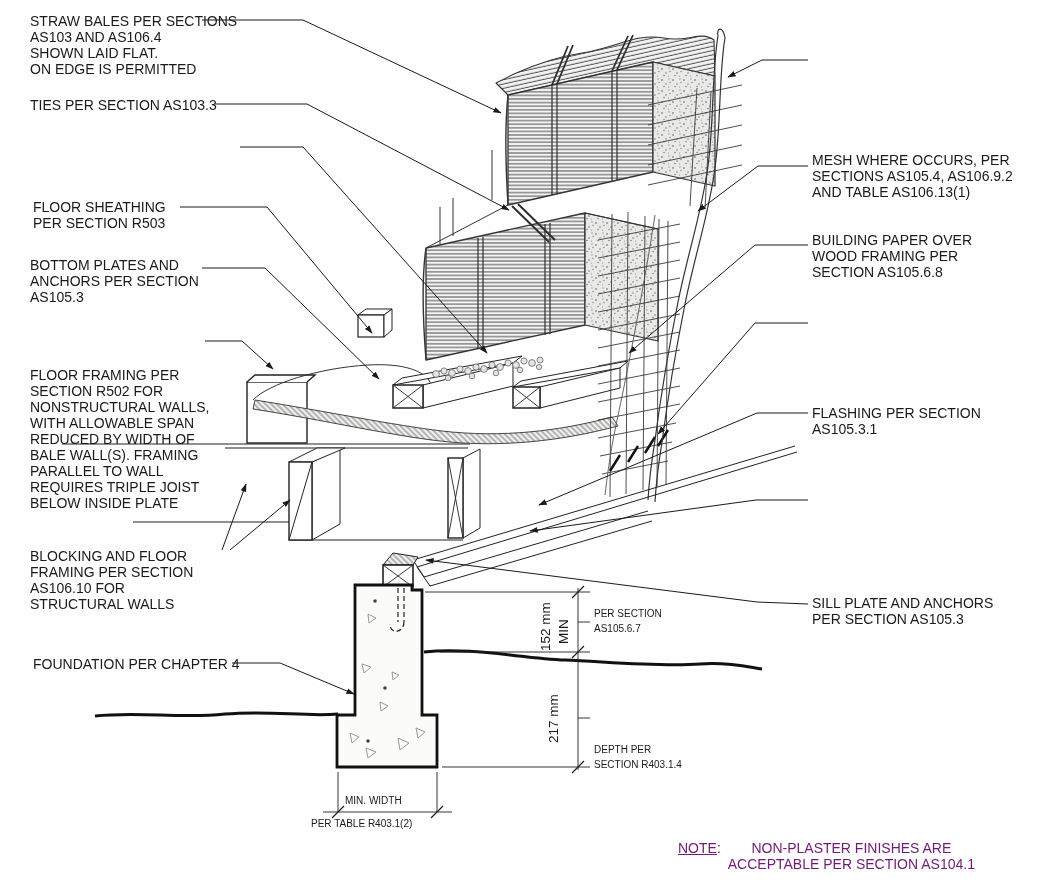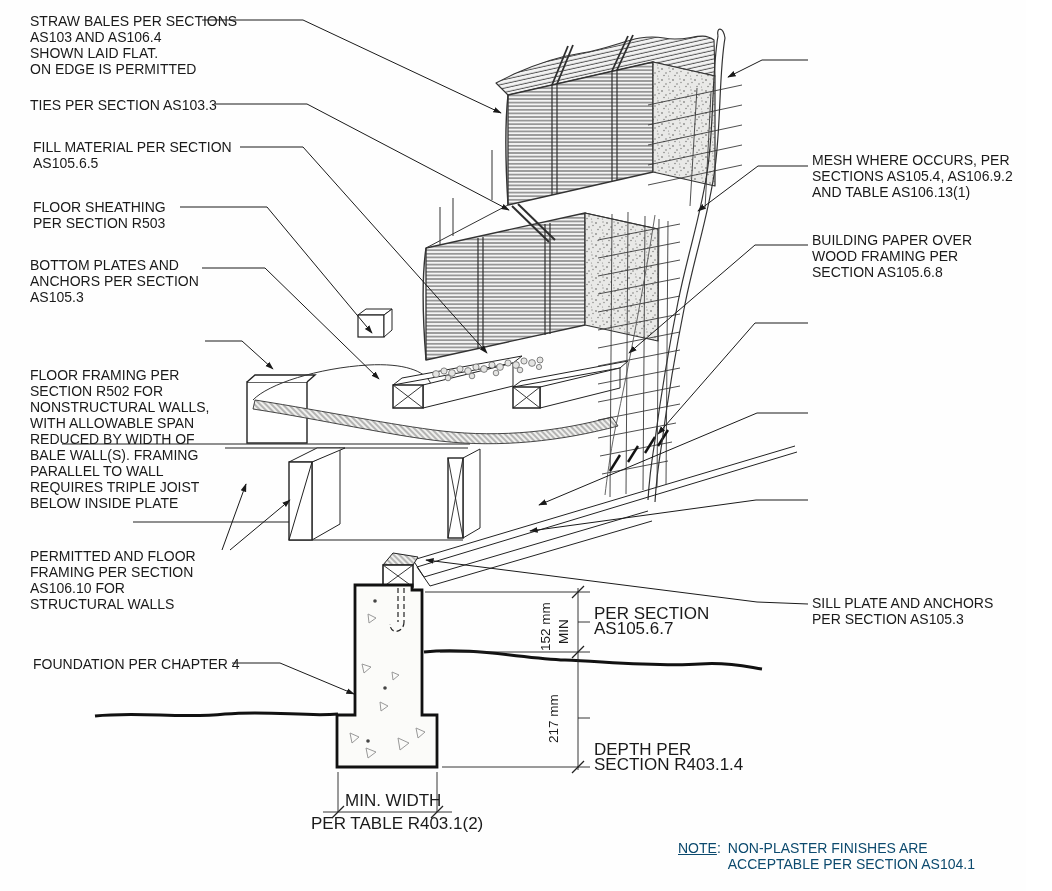--- a/index.html
+++ b/index.html
@@ -1,26 +1,26 @@
 <!DOCTYPE html>
 <html><head>
 <meta charset="utf-8">
 <style>
   html,body{margin:0;padding:0;background:#fff;}
   #canvas{position:relative;width:1026px;height:891px;background:#fefefe;overflow:hidden;
           font-family:"Liberation Sans",sans-serif;color:#1a1a1a;}
   svg{position:absolute;left:0;top:0;}
   .lbl{position:absolute;font-size:14px;line-height:16px;white-space:pre-line;color:#1a1a1a;}
-  .dim{position:absolute;font-size:17px;line-height:15px;white-space:pre-line;color:#1a1a1a;}
+  .dim{position:absolute;font-size:10px;line-height:15px;white-space:pre-line;color:#1a1a1a;}
   .dim-rot{position:absolute;font-size:13.5px;white-space:nowrap;transform:rotate(-90deg);
            transform-origin:0 0;color:#1a1a1a;}
-  .note{position:absolute;font-size:14px;line-height:16px;display:flex;color:#0c4a6e;}
+  .note{position:absolute;font-size:14px;line-height:16px;display:flex;color:#701a75;}
   .note-word{text-decoration:underline;}
   .note-sep{margin-right:7px;}
-  .note-body{white-space:pre-line;}
+  .note-body{white-space:pre-line;text-align:center;}
 </style>
 </head>
 <body>
 
 <div id="canvas">
 
   <svg width="1052" height="891" viewBox="0 0 1052 891">
     <defs>
       <marker id="arr" viewBox="0 0 10 10" refX="9" refY="5" markerWidth="8.5" markerHeight="8.5" orient="auto-start-reverse">
         <path d="M0,1.6 L10,5 L0,8.4 Z" fill="#1a1a1a"></path>
@@ -294,48 +294,48 @@
       <path d="M808,500 L756,500 L530,531" marker-end="url(#arr)"></path>
       <path d="M808,604 L757,602 L426,560" marker-end="url(#arr)"></path>
     </g>
   </svg>
 
   <div class="lbl" style="left:30px;top:13px;">STRAW BALES PER SECTIONS
 AS103 AND AS106.4
 SHOWN LAID FLAT.
 ON EDGE IS PERMITTED</div>
   <div class="lbl" style="left:30px;top:97px;">TIES PER SECTION AS103.3</div>
-  <div class="lbl" style="left:33px;top:139px;">FILL MATERIAL PER SECTION
-AS105.6.5</div>
   <div class="lbl" style="left:33px;top:199px;">FLOOR SHEATHING
 PER SECTION R503</div>
   <div class="lbl" style="left:30px;top:257px;">BOTTOM PLATES AND
 ANCHORS PER SECTION
 AS105.3</div>
   <div class="lbl" style="left:30px;top:334px;margin-top:33px;">FLOOR FRAMING PER
 SECTION R502 FOR
 NONSTRUCTURAL WALLS,
 WITH ALLOWABLE SPAN
 REDUCED BY WIDTH OF
 BALE WALL(S). FRAMING
 PARALLEL TO WALL
 REQUIRES TRIPLE JOIST
 BELOW INSIDE PLATE</div>
-  <div class="lbl" style="left:30px;top:548px;">PERMITTED AND FLOOR
+  <div class="lbl" style="left:30px;top:548px;">BLOCKING AND FLOOR
 FRAMING PER SECTION
 AS106.10 FOR
 STRUCTURAL WALLS</div>
   <div class="lbl" style="left:33px;top:656px;">FOUNDATION PER CHAPTER 4</div>
 
   <div class="lbl" style="left:812px;top:152px;">MESH WHERE OCCURS, PER
 SECTIONS AS105.4, AS106.9.2
 AND TABLE AS106.13(1)</div>
   <div class="lbl" style="left:812px;top:232px;">BUILDING PAPER OVER
 WOOD FRAMING PER
 SECTION AS105.6.8</div>
+  <div class="lbl" style="left:812px;top:405px;">FLASHING PER SECTION
+AS105.3.1</div>
   <div class="lbl" style="left:812px;top:595px;">SILL PLATE AND ANCHORS
 PER SECTION AS105.3</div>
 
   <div class="dim-rot" style="left:538px;top:651px;">152 mm</div>
   <div class="dim-rot" style="left:556px;top:644px;">MIN</div>
   <div class="dim-rot" style="left:546px;top:743px;">217 mm</div>
   <div class="dim" style="left:594px;top:606px;">PER SECTION
 AS105.6.7</div>
   <div class="dim" style="left:594px;top:742px;">DEPTH PER
 SECTION R403.1.4</div>

